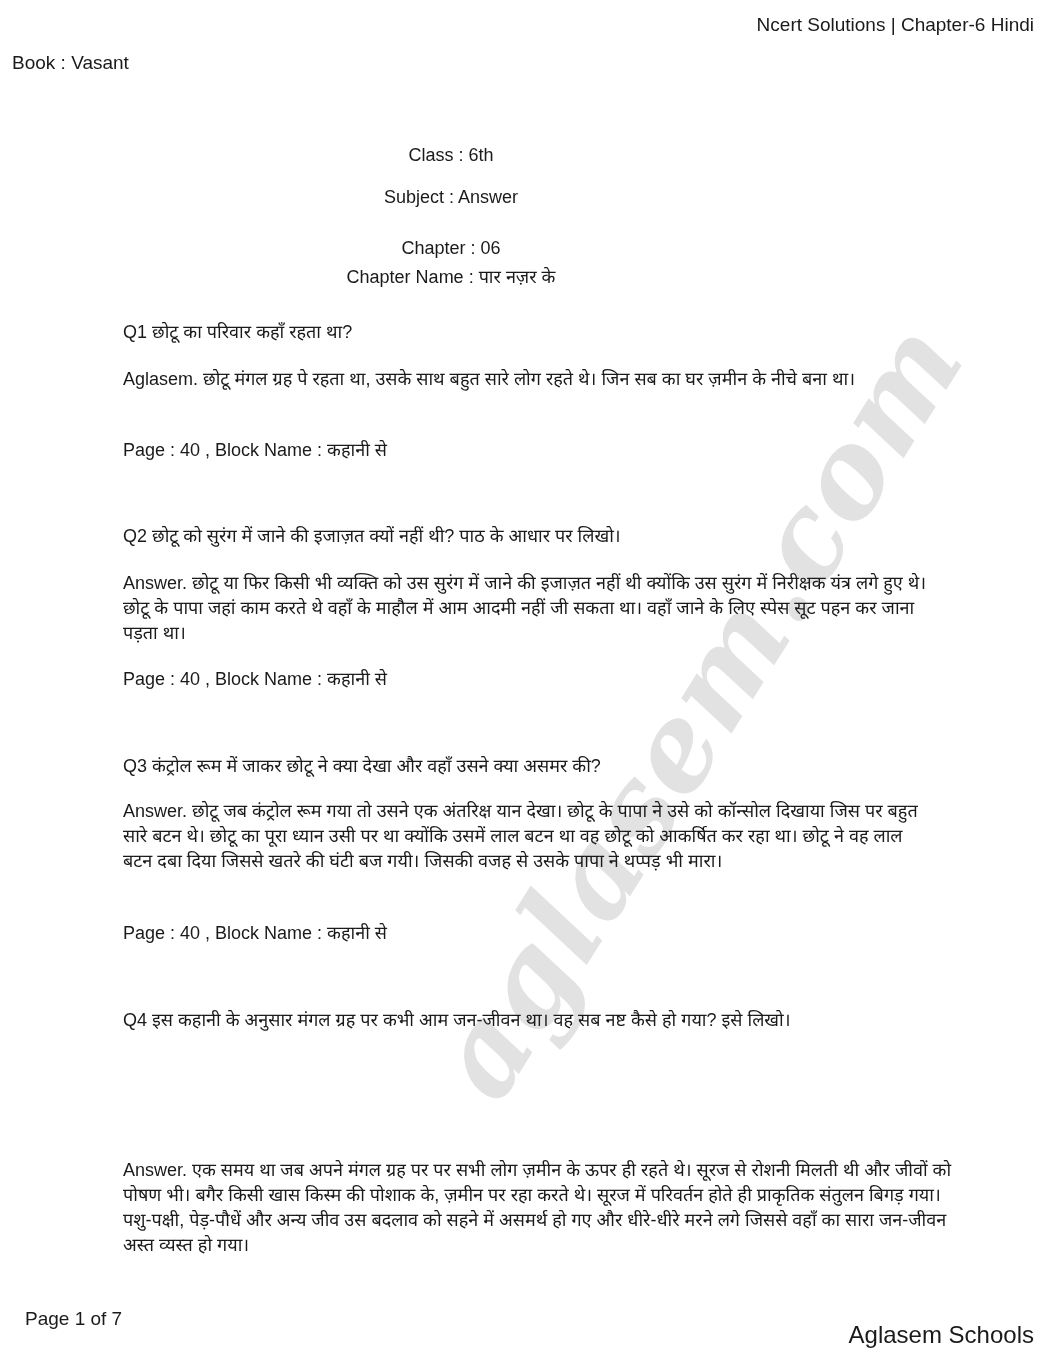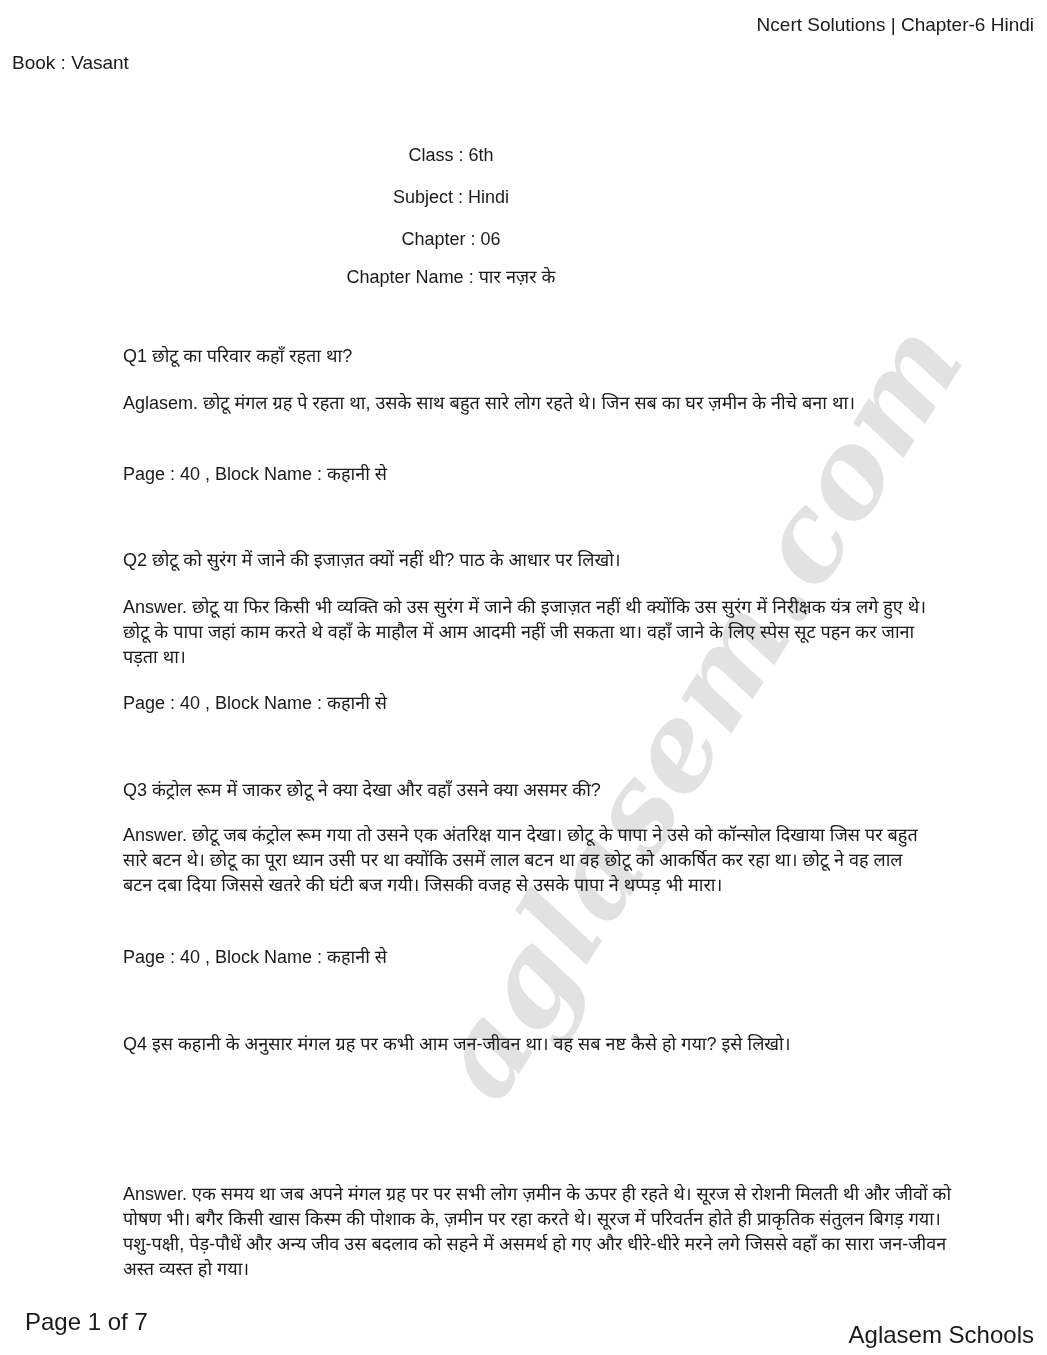--- a/index.html
+++ b/index.html
@@ -2,46 +2,46 @@
 <html><head>
 <meta charset="utf-8">
 <style>
   html, body { margin: 0; padding: 0; background: #ffffff; }
   body {
     width: 1047px; height: 1355px; position: relative; overflow: hidden;
     font-family: "Liberation Sans", "DejaVu Sans", sans-serif; color: #1a1a1a;
   }
   .hdr-left { position: absolute; left: 12px; top: 14px; font-size: 19px; margin-top: 38px; }
   .hdr-right { position: absolute; right: 13px; top: 14px; font-size: 19px; }
-  .ftr-left { position: absolute; left: 25px; top: 1308px; font-size: 24px; }
+  .ftr-left { position: absolute; left: 25px; top: 1308px; font-size: 19px; }
   .ftr-right { position: absolute; right: 13px; top: 1321px; font-size: 24px; }
   .meta { position: absolute; left: 0; width: 902px; text-align: center; font-size: 18px; }
-  .block { position: absolute; left: 123px; width: 810px; font-size: 18px; line-height: 25px; margin-top: 24px; }
+  .block { position: absolute; left: 123px; width: 810px; font-size: 18px; line-height: 25px; }
   .block p { margin: 0; }
   .watermark {
     position: absolute; left: 255px; top: 640px;
     font-family: "DejaVu Serif", serif; font-style: italic; font-weight: bold;
     font-size: 118px; color: #e2e2e2; transform: rotate(-58deg);
     transform-origin: center; letter-spacing: 2px; white-space: nowrap;
     z-index: 0; user-select: none;
   }
   .content { position: relative; z-index: 1; }
 </style>
 </head>
 <body>
 
 <div class="watermark">aglasem.com</div>
 
 <div class="content">
   <div class="hdr-left">Book : Vasant</div>
   <div class="hdr-right">Ncert Solutions | Chapter-6 Hindi</div>
 
   <div class="meta" style="top:145px">Class : 6th</div>
-  <div class="meta" style="top:187px">Subject : Hindi</div>
-  <div class="meta" style="top:229px">Chapter : 06</div>
+  <div class="meta" style="top:187px">Subject : Answer</div>
+  <div class="meta" style="top:238px">Chapter : 06</div>
   <div class="meta" style="top:264px">Chapter Name : पार नज़र के</div>
 
   <div class="block" style="top:320px">
     <p>Q1 छोटू का परिवार कहाँ रहता था?</p>
   </div>
   <div class="block" style="top:367px">
     <p>Aglasem. छोटू मंगल ग्रह पे रहता था, उसके साथ बहुत सारे लोग रहते थे। जिन सब का घर ज़मीन के नीचे बना था।</p>
   </div>
   <div class="block" style="top:438px">
     <p>Page : 40 , Block Name : कहानी से</p>

